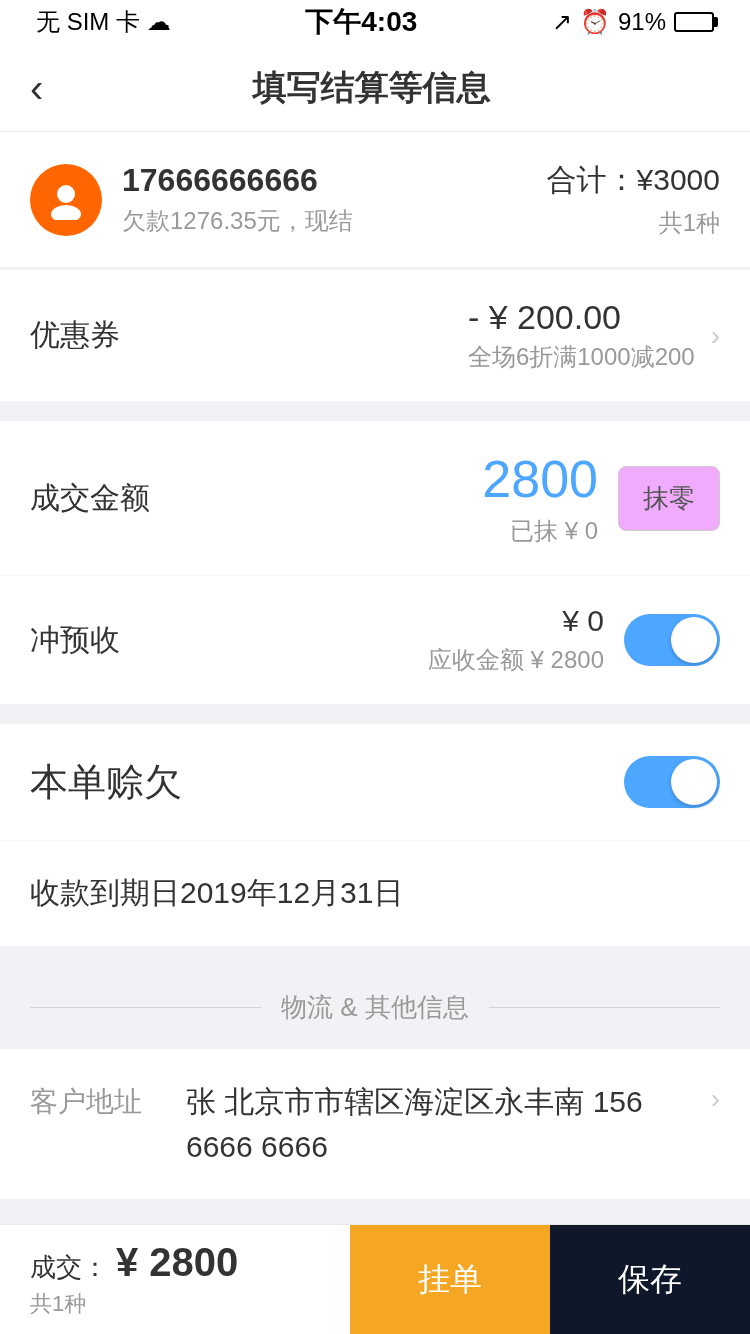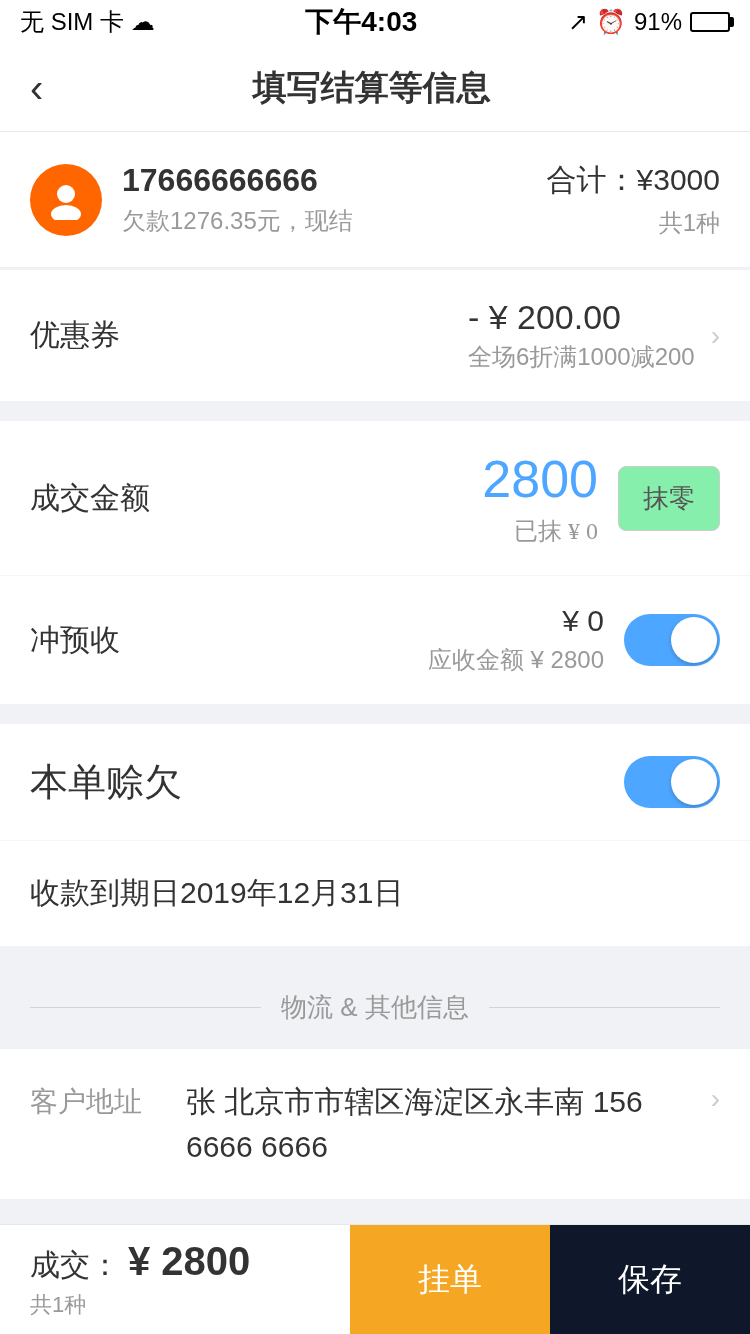--- a/index.html
+++ b/index.html
@@ -14,21 +14,21 @@
       position: relative;
     }
 
     
     .status-bar {
       height: 44px;
       background: #fff;
       display: flex;
       align-items: center;
       justify-content: space-between;
-      padding: 0 20px;
+      padding: 0 36px;
       font-size: 24px;
       color: #000;
     }
     .status-left { display: flex; align-items: center; gap: 10px; }
     .status-center { font-weight: 600; font-size: 28px; }
     .status-right { display: flex; align-items: center; gap: 8px; font-size: 24px; }
     .battery-icon {
       width: 40px; height: 20px; border: 2px solid #000; border-radius: 3px; position: relative; display: inline-block;
     }
     .battery-icon::after {
@@ -116,28 +116,28 @@
     .amount-row {
       padding: 28px 30px;
       display: flex;
       align-items: center;
       justify-content: space-between;
       border-bottom: 1px solid #f5f5f5;
     }
     .amount-label { font-size: 30px; color: #333; }
     .amount-right { display: flex; align-items: center; gap: 20px; }
     .amount-value { font-size: 52px; color: #4da6ff; font-weight: 500; }
-    .amount-sub { font-size: 24px; color: #999; margin-top: 6px; text-align: right; font-family: Liberation Serif, serif; }
+    .amount-sub { font-size: 24px; color: #999; margin-top: 6px; text-align: right; }
     .round-btn {
       border: 1px solid #ccc;
       border-radius: 8px;
       padding: 14px 24px;
       font-size: 26px;
       color: #555;
-      background: #86efac;
+      background: #f0abfc;
       cursor: pointer;
     }
 
     
     .prepaid-row {
       padding: 28px 30px;
       display: flex;
       align-items: center;
       justify-content: space-between;
     }
@@ -228,21 +228,21 @@
       align-items: stretch;
       border-top: 1px solid #e8e8e8;
     }
     .bottom-info {
       flex: 1;
       display: flex;
       flex-direction: column;
       justify-content: center;
       padding: 0 30px;
     }
-    .bottom-deal { font-size: 30px; color: #333; }
+    .bottom-deal { font-size: 26px; color: #333; }
     .bottom-price { font-size: 40px; color: #333; font-weight: 600; }
     .bottom-count { font-size: 22px; color: #999; margin-top: 4px; }
     .btn-hang {
       width: 200px;
       background: #f5a623;
       display: flex;
       align-items: center;
       justify-content: center;
       font-size: 32px;
       color: #fff;

